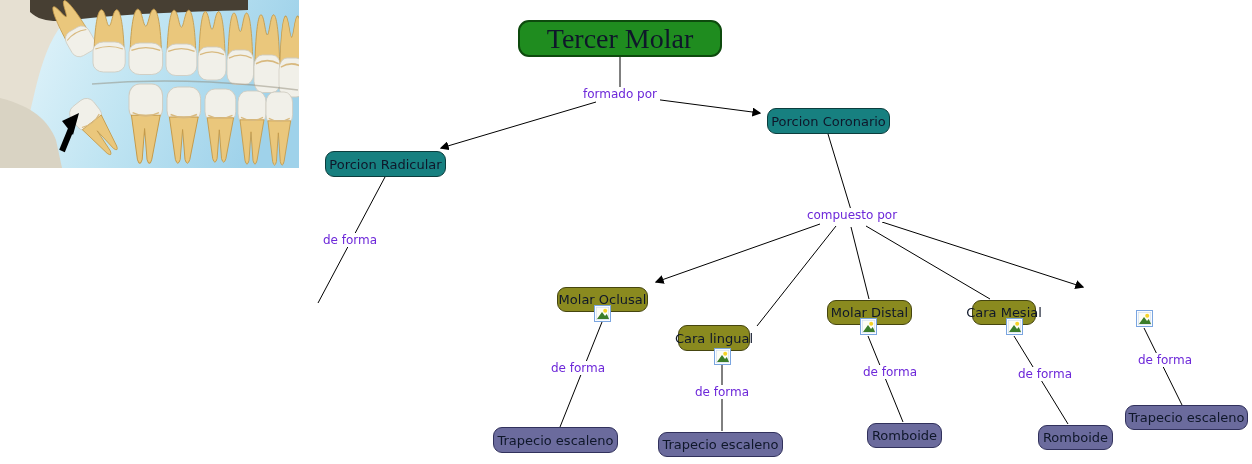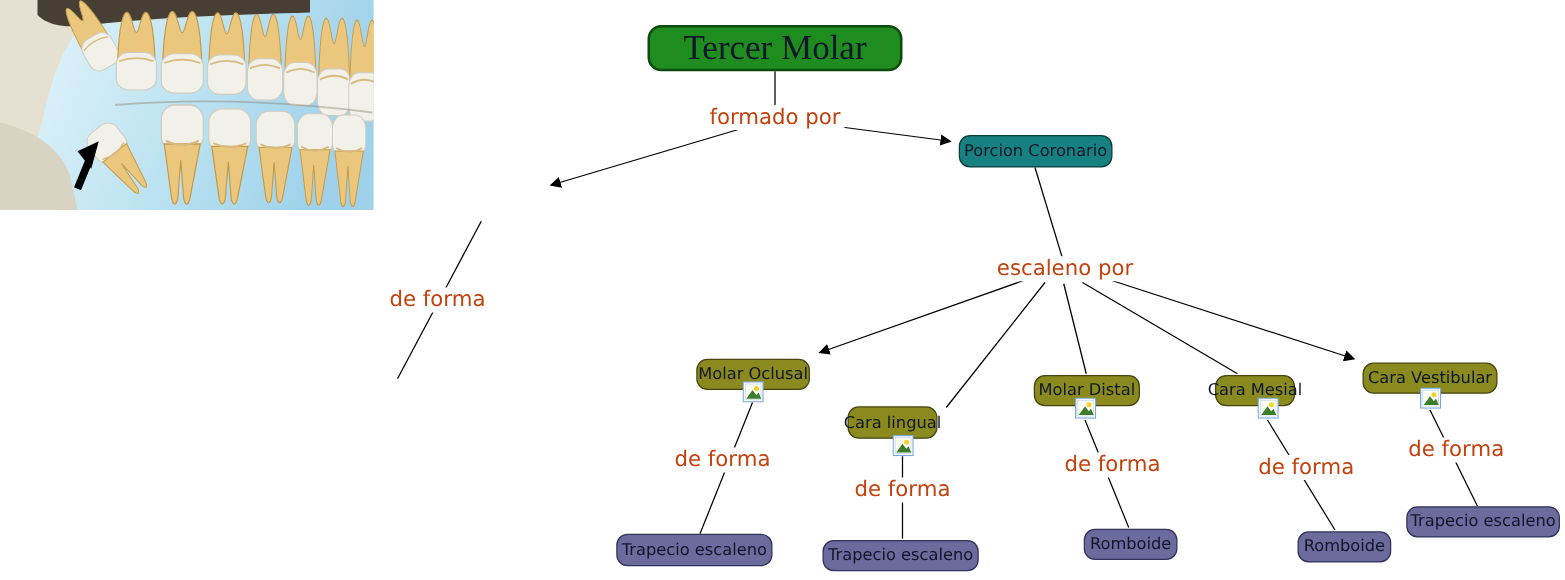--- a/index.html
+++ b/index.html
@@ -16,21 +16,21 @@
   }
   .node.green-title {
     background:#1f8c1f; border:2px solid #0d4a0d; border-radius:11px;
     font-family:"Liberation Serif", serif; font-size:28px;
   }
   .node.teal   { background:#178080; border:1.5px solid #0c3d3d; }
   .node.olive  { background:#8a8a1f; border:1.5px solid #45450f; }
   .node.purple { background:#6b6b9d; border:1.5px solid #31315c; }
   .lbl {
     position:absolute; z-index:2; transform:translate(-50%,-50%); background:#ffffff;
-    padding:0 3px; font-size:17px; color:#c2410c; white-space:nowrap;
+    padding:0 3px; font-size:12px; color:#6d28d9; white-space:nowrap;
   }
   .res { position:absolute; z-index:4; width:17px; height:17px; display:block; }
   .cl { stroke:#000; stroke-width:1; }
 </style>
 </head>
 <body>
 
 <div class="canvas">
 
   <svg class="lines-layer" width="1252" height="464" viewBox="0 0 1252 464">
@@ -98,34 +98,34 @@
     <path d="M92,84 Q190,76 298,90" stroke="#8a8272" stroke-width="1.5" fill="none" opacity="0.45"></path>
 
     <g>
       <line x1="62" y1="151" x2="71" y2="129" stroke="#000" stroke-width="6"></line>
       <polygon points="79,113 62,121 73,135" fill="#000"></polygon>
     </g>
   </svg>
 
   <div class="lbl" style="left:620px; top:94px;">formado por</div>
   <div class="lbl" style="left:350px; top:240px;">de forma</div>
-  <div class="lbl" style="left:852px; top:215px;">escaleno por</div>
+  <div class="lbl" style="left:852px; top:215px;">compuesto por</div>
   <div class="lbl" style="left:578px; top:368px;">de forma</div>
   <div class="lbl" style="left:722px; top:392px;">de forma</div>
   <div class="lbl" style="left:890px; top:372px;">de forma</div>
   <div class="lbl" style="left:1045px; top:374px;">de forma</div>
   <div class="lbl" style="left:1165px; top:360px;">de forma</div>
 
   <div class="node green-title" style="left:518px; top:20px; width:204px; height:37px;">Tercer Molar</div>
+  <div class="node teal" style="left:325px; top:151px; width:121px; height:26px;">Porcion Radicular</div>
   <div class="node teal" style="left:767px; top:108px; width:123px; height:26px;">Porcion Coronario</div>
   <div class="node olive" style="left:557px; top:287px; width:91px; height:25px;">Molar Oclusal</div>
   <div class="node olive" style="left:678px; top:325px; width:72px; height:26px;">Cara lingual</div>
   <div class="node olive" style="left:827px; top:300px; width:85px; height:25px;">Molar Distal</div>
   <div class="node olive" style="left:972px; top:300px; width:64px; height:25px;">Cara Mesial</div>
-  <div class="node olive" style="left:1090px; top:290px; width:108px; height:25px;">Cara Vestibular</div>
   <div class="node purple" style="left:493px; top:427px; width:125px; height:26px;">Trapecio escaleno</div>
   <div class="node purple" style="left:658px; top:432px; width:125px; height:25px;">Trapecio escaleno</div>
   <div class="node purple" style="left:867px; top:423px; width:75px; height:25px;">Romboide</div>
   <div class="node purple" style="left:1038px; top:425px; width:75px; height:25px;">Romboide</div>
   <div class="node purple" style="left:1125px; top:405px; width:123px; height:25px;">Trapecio escaleno</div>
 
   <svg class="res" style="left:594px; top:305px;" viewBox="0 0 17 17">
     <rect x="0.5" y="0.5" width="16" height="16" fill="#fff" stroke="#7aa5e0"></rect>
     <rect x="2.2" y="2.2" width="12.6" height="12.6" fill="#fdfdf4" stroke="#c2d4ee" stroke-width="0.6"></rect>
     <circle cx="11.2" cy="5.8" r="2" fill="#f5d327"></circle>

